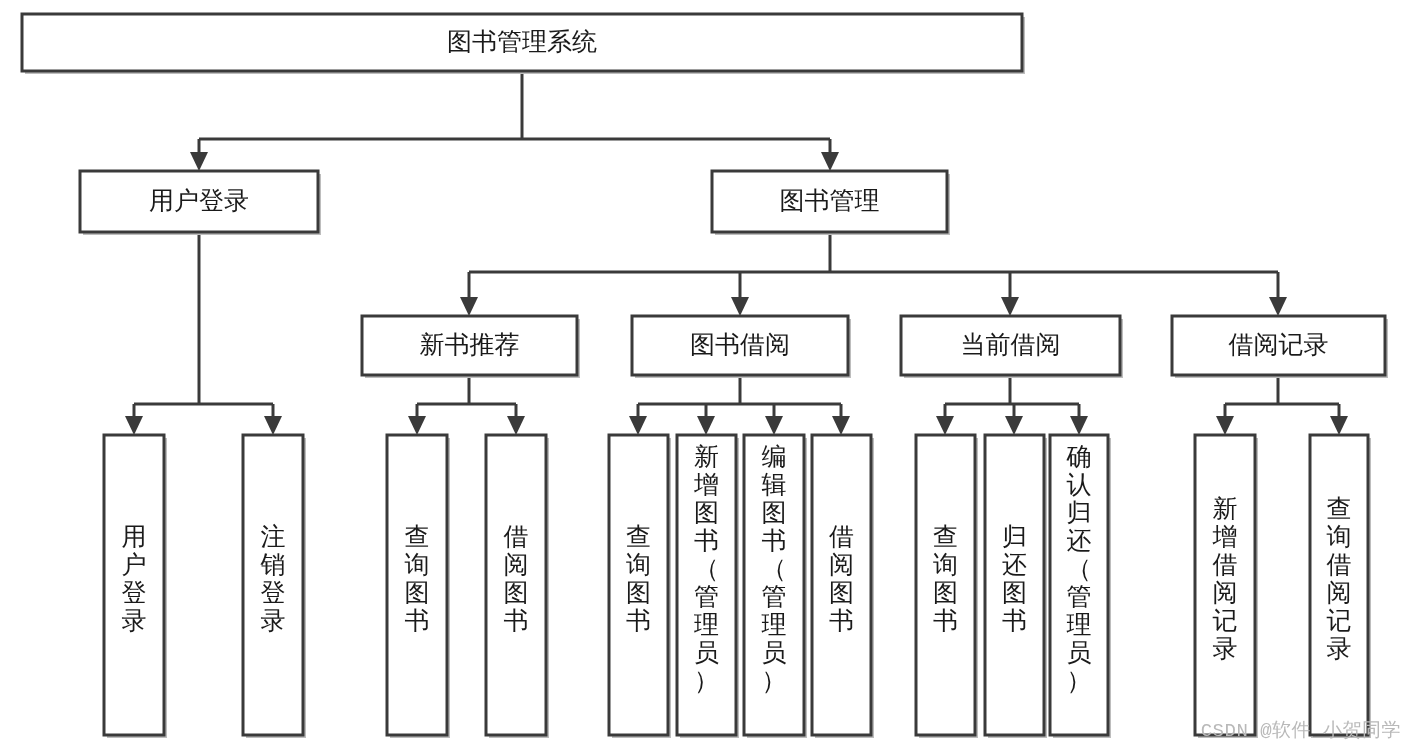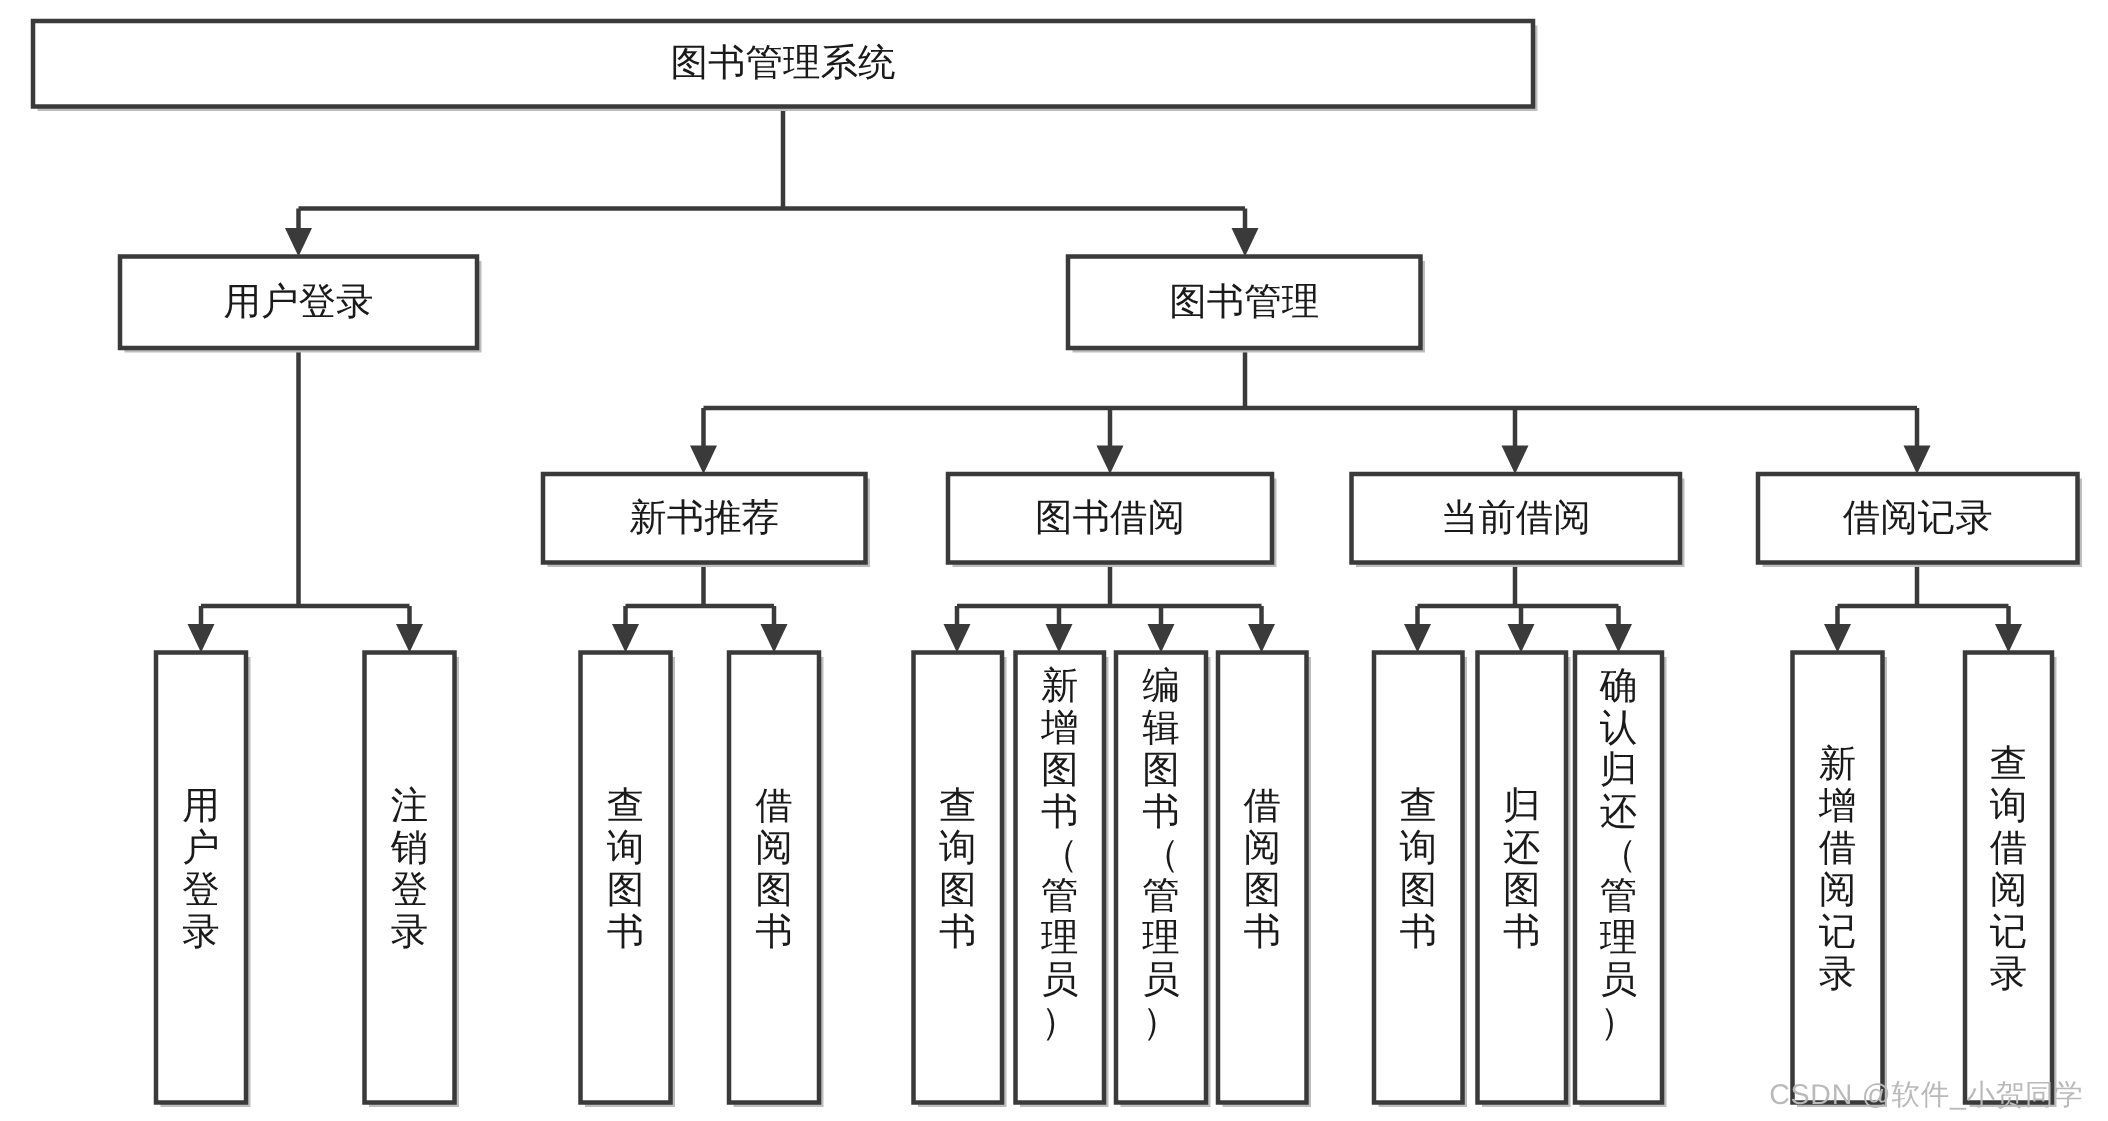--- a/index.html
+++ b/index.html
@@ -53,23 +53,23 @@
     dominant-baseline: middle;
   }
   .node-label-v {
     font-family: "Liberation Sans", "DejaVu Sans", sans-serif;
     font-size: 25px;
     fill: #1a1a1a;
     text-anchor: middle;
   }
   .watermark {
     position: absolute;
-    right: 16px;
+    right: 4px;
     bottom: 4px;
-    font-family: Liberation Sans, sans-serif;
+    font-family: Liberation Mono, monospace;
     font-size: 19px;
     color: #b9b9b9;
     letter-spacing: 0.5px;
     white-space: nowrap;
     pointer-events: none;
   }
 </style>
 </head>
 <body>
 

